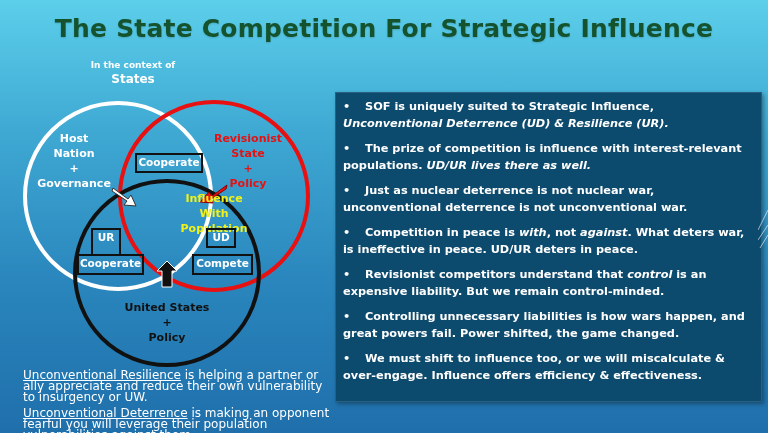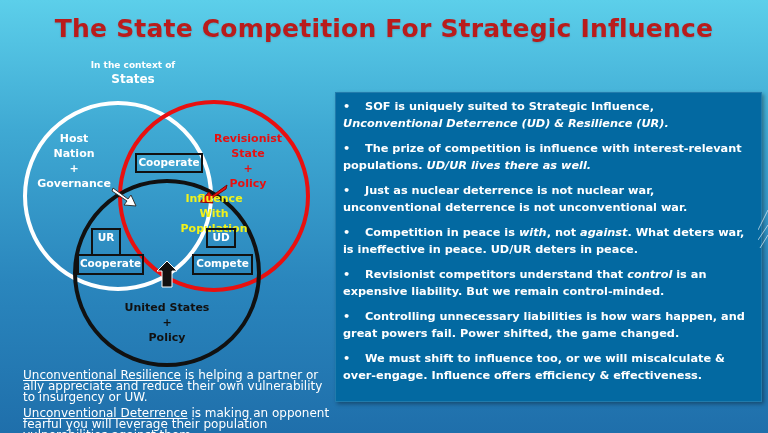--- a/index.html
+++ b/index.html
@@ -5,21 +5,21 @@
   html, body { margin:0; padding:0; }
   body {
     width:768px; height:433px; overflow:hidden; position:relative;
     background: linear-gradient(180deg, #5ccfea 0%, #3fa9d3 30%, #2a86bd 65%, #1f6fab 100%);
     font-family: "DejaVu Sans", sans-serif;
     color:#fff;
   }
   .title {
     position:absolute; left:0; width:768px; top:14px; text-align:center;
     font-family:"DejaVu Sans", sans-serif; font-size:25px; font-weight:bold; letter-spacing:0.2px;
-    color:#b91c1c; text-shadow: 0 1px 2px rgba(0,0,0,0.15);
+    color:#14532d; text-shadow: 0 1px 2px rgba(0,0,0,0.15);
   }
   .context { position:absolute; left:83px; top:60px; width:100px; text-align:center; }
   .context .small { font-size:9px; font-weight:bold; display:block; }
   .context .big { font-size:12px; font-weight:bold; display:block; margin-top:2px; }
   svg.venn { position:absolute; left:0; top:0; }
   .lbl { position:absolute; text-align:center; font-weight:bold; line-height:15px; }
   .lbl-host { left:34px; top:131px; width:80px; font-size:11px; color:#fff; }
   .lbl-rev { left:202px; top:131px; width:92px; font-size:11px; color:#e81010; }
   .lbl-inf { left:128px; top:191px; width:80px; font-size:11px; color:#f2f21a;margin-left:46px; }
   .lbl-us { left:112px; top:300px; width:110px; font-size:11px; color:#111; }
@@ -30,21 +30,21 @@
   .box-coop-top { left:135px; top:153px; width:68px; height:20px; }
   .box-ur { left:91px; top:228px; width:30px; height:28px; }
   .box-ud { left:206px; top:228px; width:30px; height:20px; }
   .box-coop-left { left:77px; top:254px; width:67px; height:21px; }
   .box-compete { left:192px; top:254px; width:61px; height:21px; }
   .defs { position:absolute; left:23px; top:370px; width:310px; font-size:12px; line-height:11px; font-weight:normal; color:#fff; }
   .defs p { margin:0 0 5px 0; }
   .defs .term { text-decoration:underline; }
   .panel {
     position:absolute; left:335px; top:92px; width:427px; height:310px;
-    background:#0369a1; box-sizing:border-box; padding:6px 8px;
+    background:#0c4a6e; box-sizing:border-box; padding:6px 8px;
     box-shadow: 2px 2px 4px rgba(0,0,0,0.35), inset 0 0 0 1px rgba(255,255,255,0.12);
   }
   .bullet { font-size:11.3px; font-weight:bold; line-height:17px; margin-bottom:8px; color:#fff; }
   .bullet .dot { display:inline-block; width:22px; }
   .bullet i { font-style:italic; }
   .deco { position:absolute; right:0; top:190px; }
 </style>
 </head>
 <body>
 

